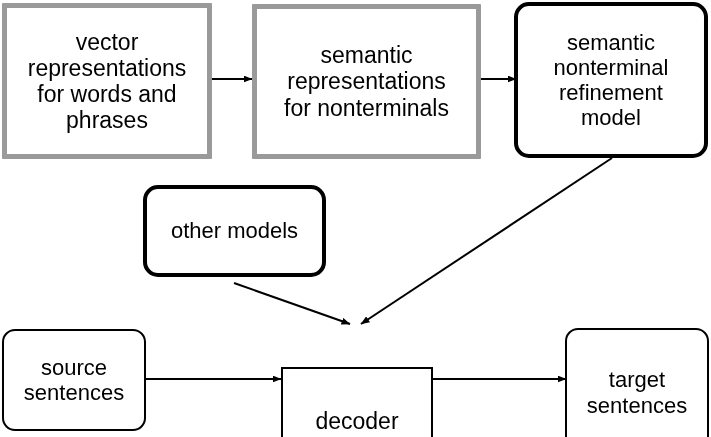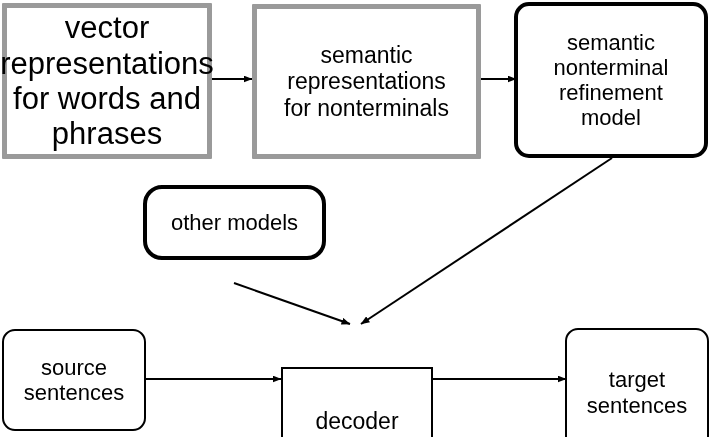--- a/index.html
+++ b/index.html
@@ -51,35 +51,34 @@
   }
   
   .node-thin-square {
     border: 2px solid #000000;
     border-radius: 0;
   }
 
   
   #node-vector-representations {
     left: 2px;  top: 3px;  width: 210px; height: 156px;
-    font-size: 31px;
+    font-size: 23px;
   }
   #node-semantic-representations {
     left: 252px; top: 4px; width: 229px; height: 155px;
     font-size: 23px;
   }
   #node-refinement-model {
     left: 514px; top: 2px; width: 194px; height: 156px;
     font-size: 22px;
   }
   #node-other-models {
-    left: 143px; top: 185px; width: 183px; height: 75px;
+    left: 143px; top: 185px; width: 183px; height: 92px;
     font-size: 22px;
     border-width: 4px;
-    border-radius: 19px;
   }
   #node-source-sentences {
     left: 2px; top: 329px; width: 144px; height: 102px;
     font-size: 22px;
   }
   #node-decoder {
     left: 281px; top: 325px; width: 152px; height: 108px;
     font-size: 23px;
     margin-top: 42px;
   }

